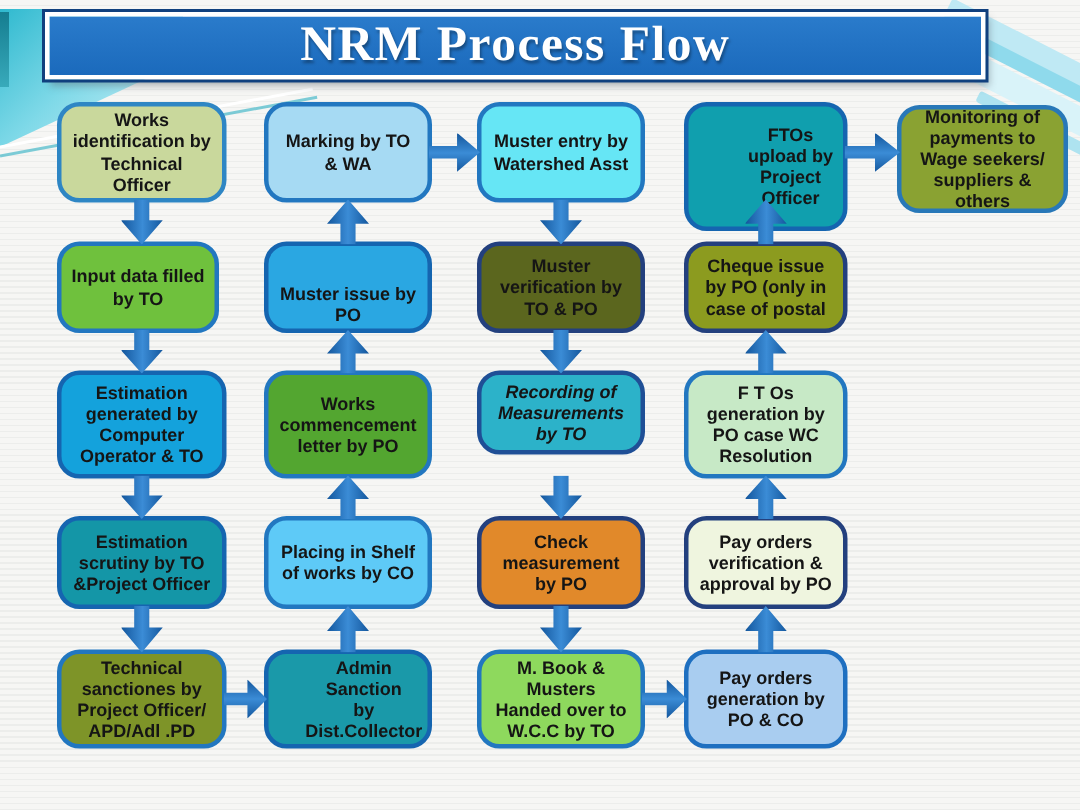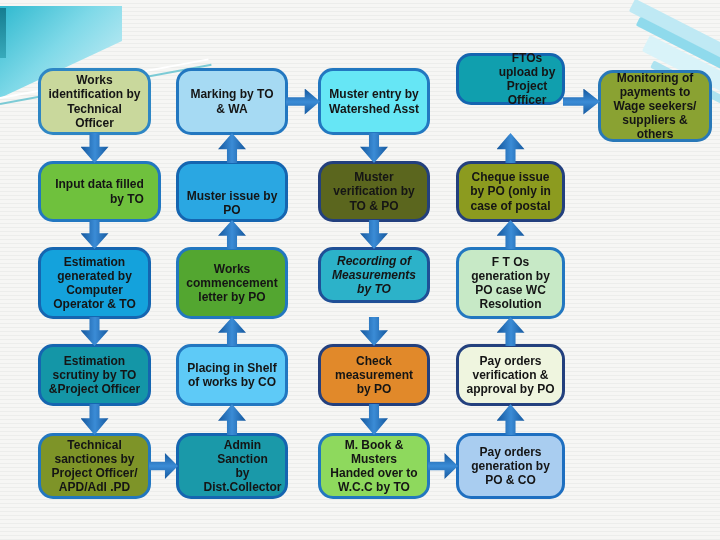--- a/index.html
+++ b/index.html
@@ -63,29 +63,32 @@
 
   <div class="deco" id="corner-tl-tri"></div>
   <div class="deco" id="corner-tl-strip"></div>
   <div class="deco diag-line" id="line-white"></div>
   <div class="deco diag-line" id="line-teal"></div>
   <div class="deco tr-stripe" id="tr-s1"></div>
   <div class="deco tr-stripe" id="tr-s2"></div>
   <div class="deco tr-stripe" id="tr-s3"></div>
   <div class="deco tr-stripe" id="tr-s4"></div>
 
+  <div id="title-bar">
+    <span id="title-text">NRM Process Flow</span>
+  </div>
 
   <div id="flow-stage">
       <div class="fbox" style="left: 38px; top: 68px; width: 113px; height: 67px; background: rgb(201, 216, 156); border-color: rgb(46, 134, 196);">
         <span>Works
 identification by
 Technical
 Officer</span>
       </div>
-      <div class="fbox" style="left: 38px; top: 161px; width: 123px; height: 61px; background: rgb(111, 193, 61); border-color: rgb(34, 119, 192); text-align: right;">
+      <div class="fbox" style="left: 38px; top: 161px; width: 108px; height: 61px; background: rgb(111, 193, 61); border-color: rgb(34, 119, 192);">
         <span>Input data filled
 by TO</span>
       </div>
       <div class="fbox" style="left: 38px; top: 247px; width: 113px; height: 72px; background: rgb(20, 162, 220); border-color: rgb(21, 101, 176);">
         <span>Estimation
 generated by
 Computer
 Operator &amp; TO</span>
       </div>
       <div class="fbox" style="left: 38px; top: 344px; width: 113px; height: 62px; background: rgb(20, 150, 167); border-color: rgb(21, 101, 176);">
@@ -151,21 +154,21 @@
       <div class="fbox" style="left: 318px; top: 433px; width: 112px; height: 66px; background: rgb(142, 217, 93); border-color: rgb(34, 119, 192);">
         <span>M. Book &amp;
 Musters
 Handed over to
 W.C.C by TO</span>
       </div>
       <div class="arrow a-down" style="left: 360px; top: 133px; width: 28px; height: 30px;"></div>
       <div class="arrow a-down" style="left: 360px; top: 220px; width: 28px; height: 29px;"></div>
       <div class="arrow a-down" style="left: 360px; top: 317px; width: 28px; height: 29px;"></div>
       <div class="arrow a-down" style="left: 360px; top: 404px; width: 28px; height: 31px;"></div>
-      <div class="fbox" style="left: 456px; top: 53px; width: 109px; height: 52px; background: rgb(16, 159, 174); border-color: rgb(21, 101, 176); padding-left: 36px;">
+      <div class="fbox" style="left: 456px; top: 68px; width: 109px; height: 86px; background: rgb(16, 159, 174); border-color: rgb(21, 101, 176); padding-left: 36px;">
         <span>FTOs upload by
 Project Officer</span>
       </div>
       <div class="fbox" style="left: 456px; top: 161px; width: 109px; height: 61px; background: rgb(140, 155, 31); border-color: rgb(35, 64, 126);">
         <span>Cheque issue
 by PO (only in
 case of postal</span>
       </div>
       <div class="fbox" style="left: 456px; top: 247px; width: 109px; height: 72px; background: rgb(199, 233, 198); border-color: rgb(34, 119, 192);">
         <span>F T Os

